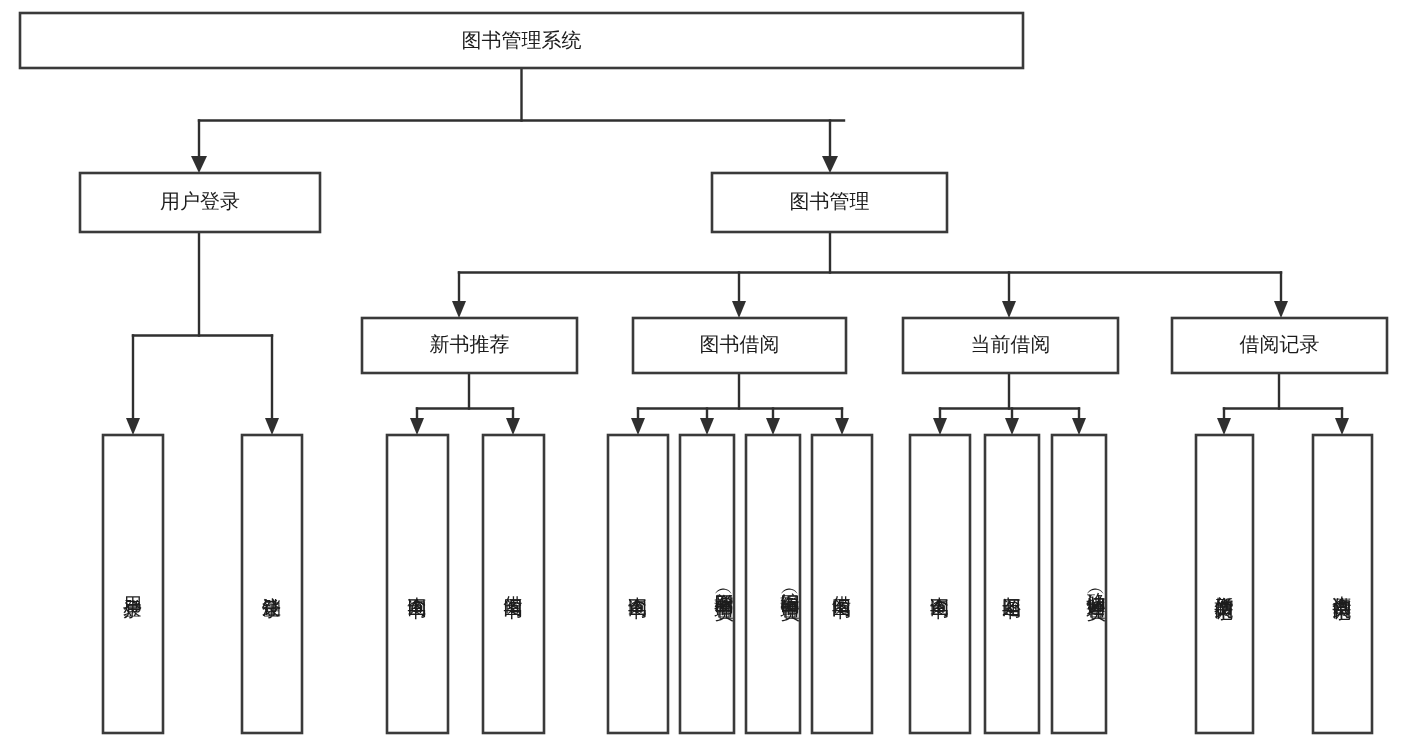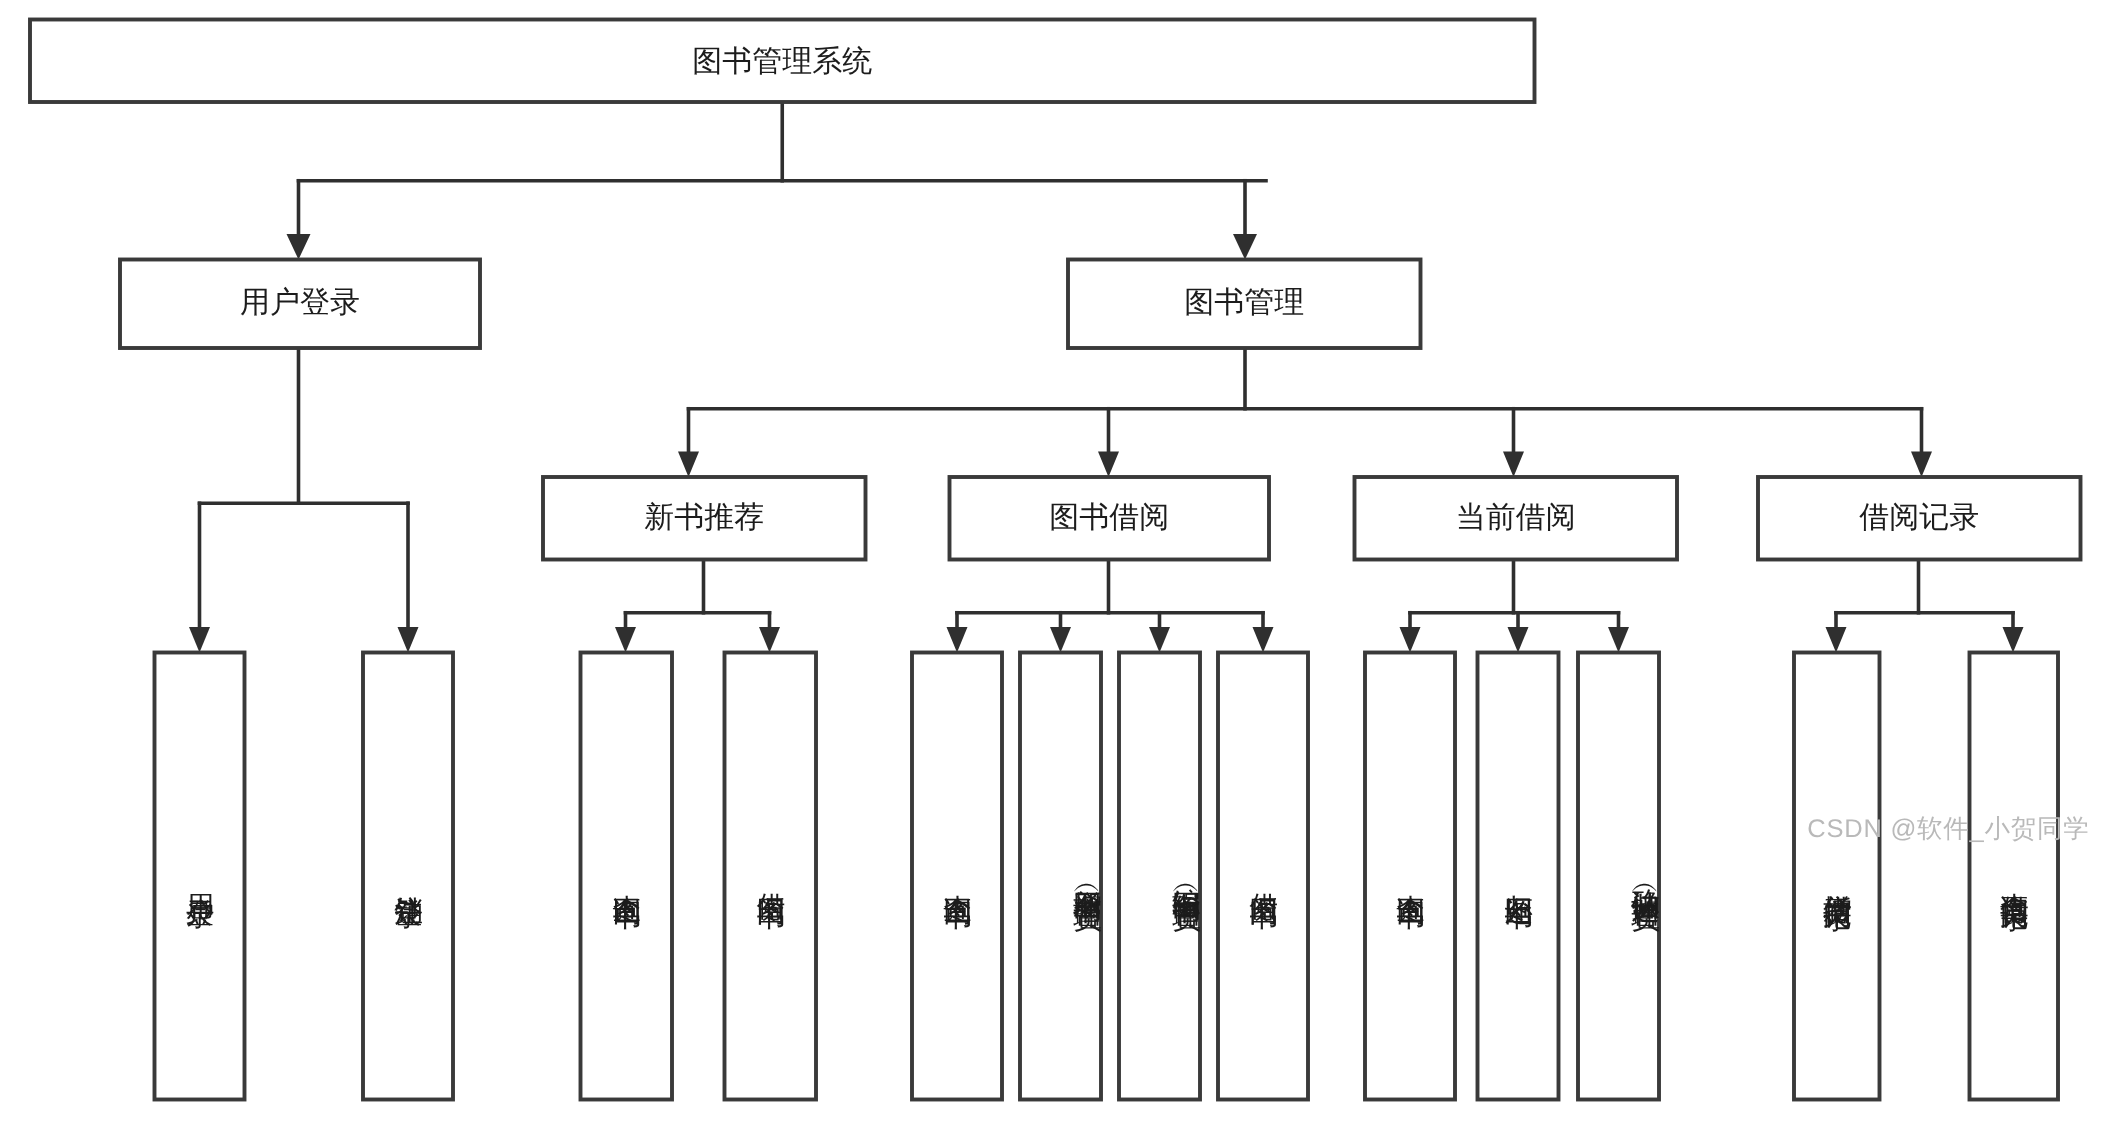--- a/index.html
+++ b/index.html
@@ -206,14 +206,13 @@
   <div class="vlabel-wrap" style="left:608px; top:435px; width:60px; height:298px;">查询图书</div>
   <div class="vlabel-wrap" style="left:680px; top:437px; width:54px; height:294px; align-items:flex-start;">新增图书（管理员）</div>
   <div class="vlabel-wrap" style="left:746px; top:437px; width:54px; height:294px; align-items:flex-start;">编辑图书（管理员）</div>
   <div class="vlabel-wrap" style="left:812px; top:435px; width:60px; height:298px;">借阅图书</div>
   <div class="vlabel-wrap" style="left:910px; top:435px; width:60px; height:298px;">查询图书</div>
   <div class="vlabel-wrap" style="left:985px; top:435px; width:54px; height:298px;">归还图书</div>
   <div class="vlabel-wrap" style="left:1052px; top:437px; width:54px; height:294px; align-items:flex-start;">确认归还（管理员）</div>
   <div class="vlabel-wrap" style="left:1196px; top:435px; width:57px; height:298px;">新增借阅记录</div>
   <div class="vlabel-wrap" style="left:1313px; top:435px; width:59px; height:298px;">查询借阅记录</div>
 
-  <div class="watermark">CSDN @软件_小贺同学</div>
 </div>
 
 </body></html>

